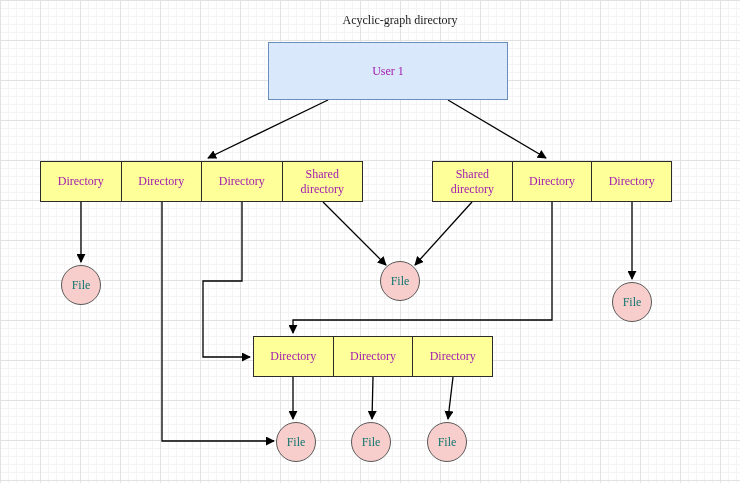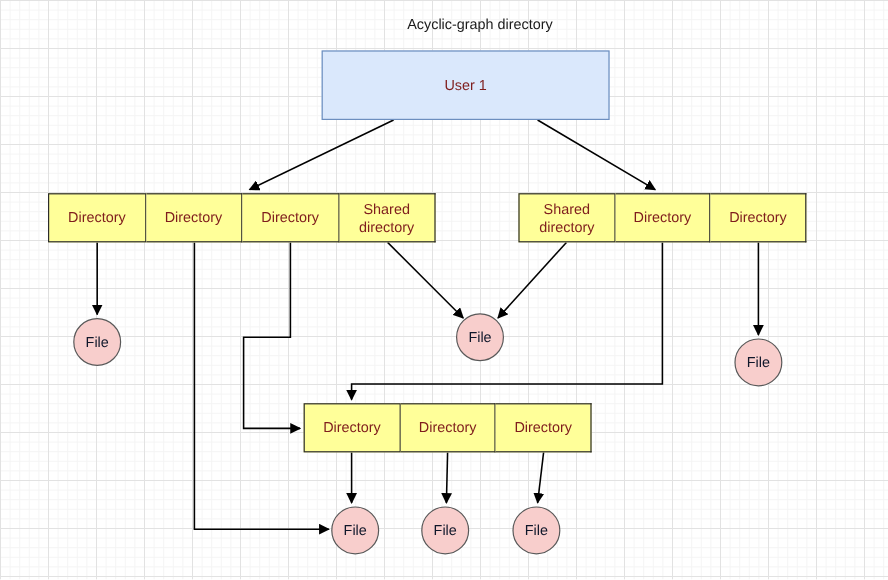--- a/index.html
+++ b/index.html
@@ -1,56 +1,56 @@
 <!DOCTYPE html>
 <html style="--user-fill: #dae8fc; --user-stroke: #6c8ebf; --directory-fill: #ffff99; --directory-stroke: #2b2b2b; --file-fill: #f8cecc; --file-stroke: #595959; --connector: #000000;"><head>
 <meta charset="utf-8">
 <style>
   html,body{margin:0;padding:0;background:#ffffff;}
   .canvas{
     position:relative;
     width:740px;height:483px;
     overflow:hidden;
-    font-family:Liberation Sans, sans-serif;
+    font-family:Liberation Serif, serif;
     background-color:#ffffff;
     background-image:
       linear-gradient(#e2e2e2 1px, transparent 1px),
       linear-gradient(90deg, #e2e2e2 1px, transparent 1px),
       linear-gradient(#f4f4f4 1px, transparent 1px),
       linear-gradient(90deg, #f4f4f4 1px, transparent 1px);
     background-size:40px 40px, 40px 40px, 8px 8px, 8px 8px;
   }
   .title{
     position:absolute;left:300px;top:13px;width:200px;
     text-align:center;font-size:12px;color:#1a1a1a;
   }
   .edge-layer{position:absolute;left:0;top:0;width:740px;height:483px;}
   .row{position:absolute;display:flex;box-sizing:border-box;}
   .cell{
     flex:1;display:flex;align-items:center;justify-content:center;
-    text-align:center;font-size:12px;color:#7f1d1d;
+    text-align:center;font-size:12px;color:#a21caf;
     box-sizing:border-box;line-height:1.2;padding:1px 2px;
     cursor:default;
   }
   .user-row .cell{
     background:var(--user-fill,#dae8fc);
     border:1px solid var(--user-stroke,#6c8ebf);
   }
   .user-row .cell + .cell{border-left:none;}
   .dir-row .cell{
     background:var(--directory-fill,#ffff99);
     border:1px solid var(--directory-stroke,#2b2b2b);
   }
   .dir-row .cell + .cell{border-left:none;}
   .file{
     position:absolute;width:40px;height:40px;border-radius:50%;
     background:var(--file-fill,#f8cecc);
     border:1px solid var(--file-stroke,#595959);
     display:flex;align-items:center;justify-content:center;
-    font-size:12px;color:#0f172a;box-sizing:border-box;
+    font-size:12px;color:#0f766e;box-sizing:border-box;
     cursor:default;
   }
   .user-row{left:268px;top:42px;width:240px;height:58px;}
   .left-row{left:40px;top:161px;width:323px;height:41px;}
   .right-row{left:432px;top:161px;width:240px;height:41px;}
   .middle-row{left:253px;top:336px;width:240px;height:41px;}
   .file-left{left:61px;top:265px;}
   .file-center{left:380px;top:261px;}
   .file-right{left:612px;top:282px;}
   .file-bottom-left{left:276px;top:422px;}

